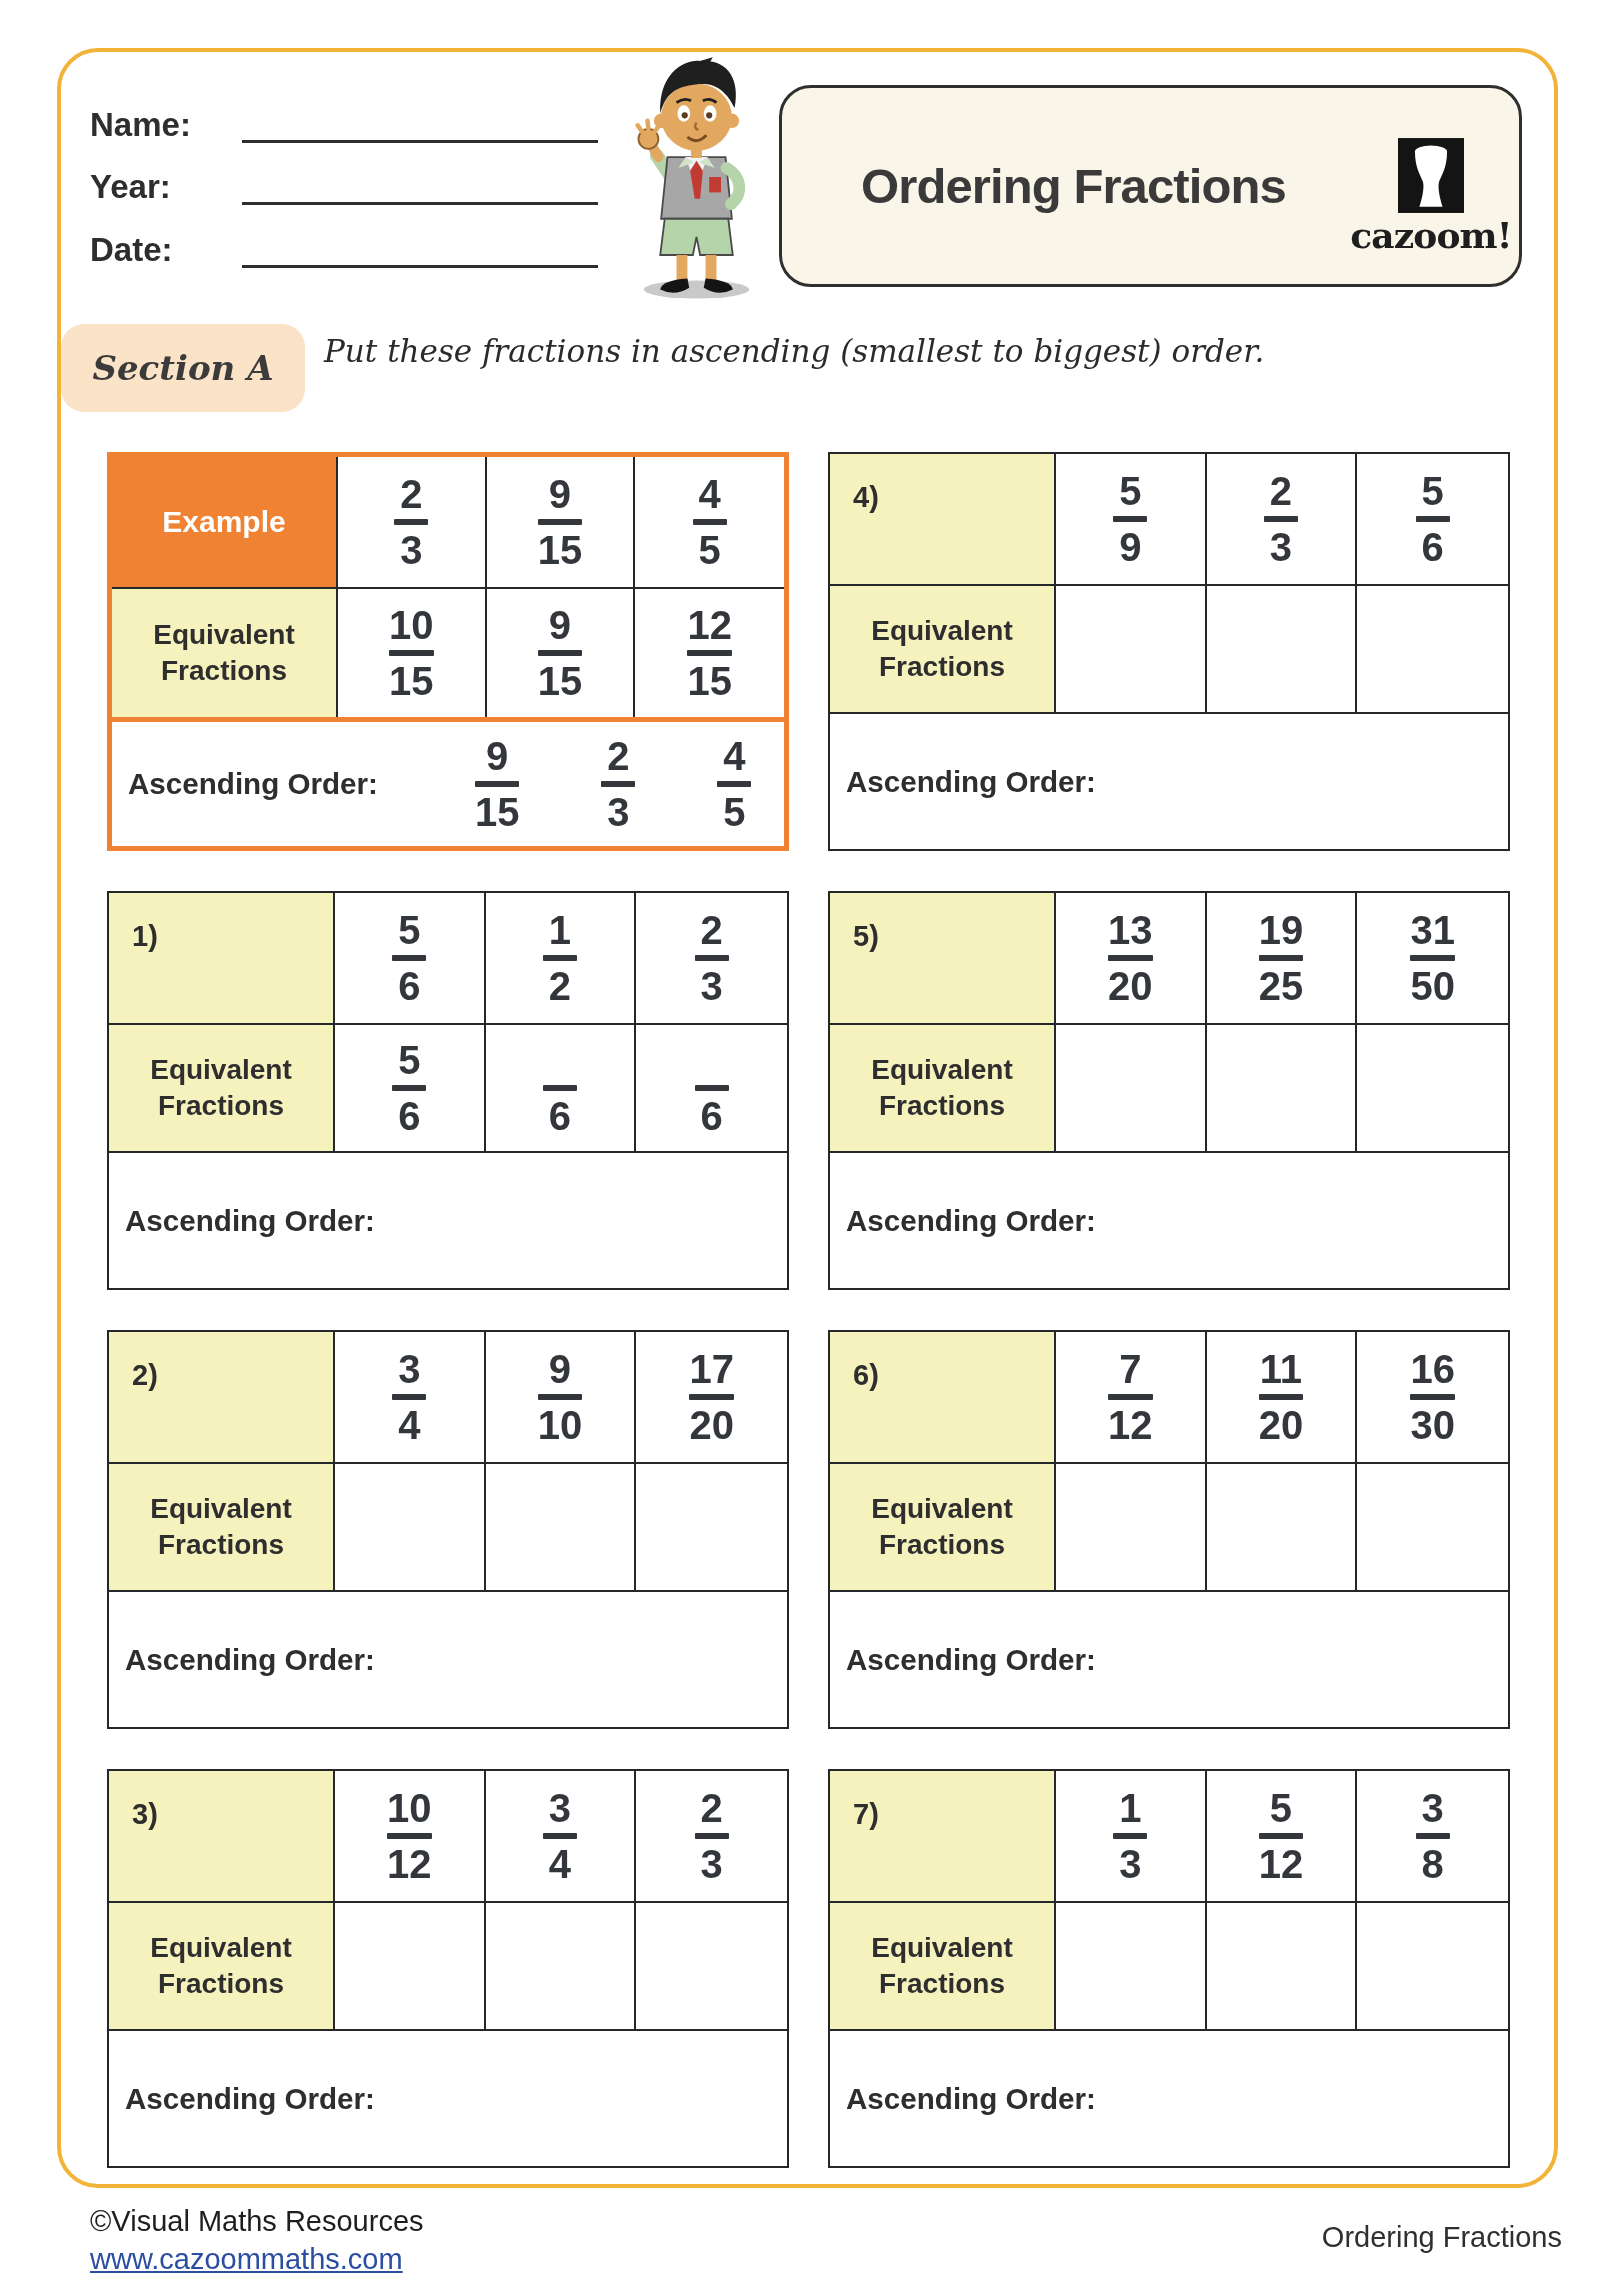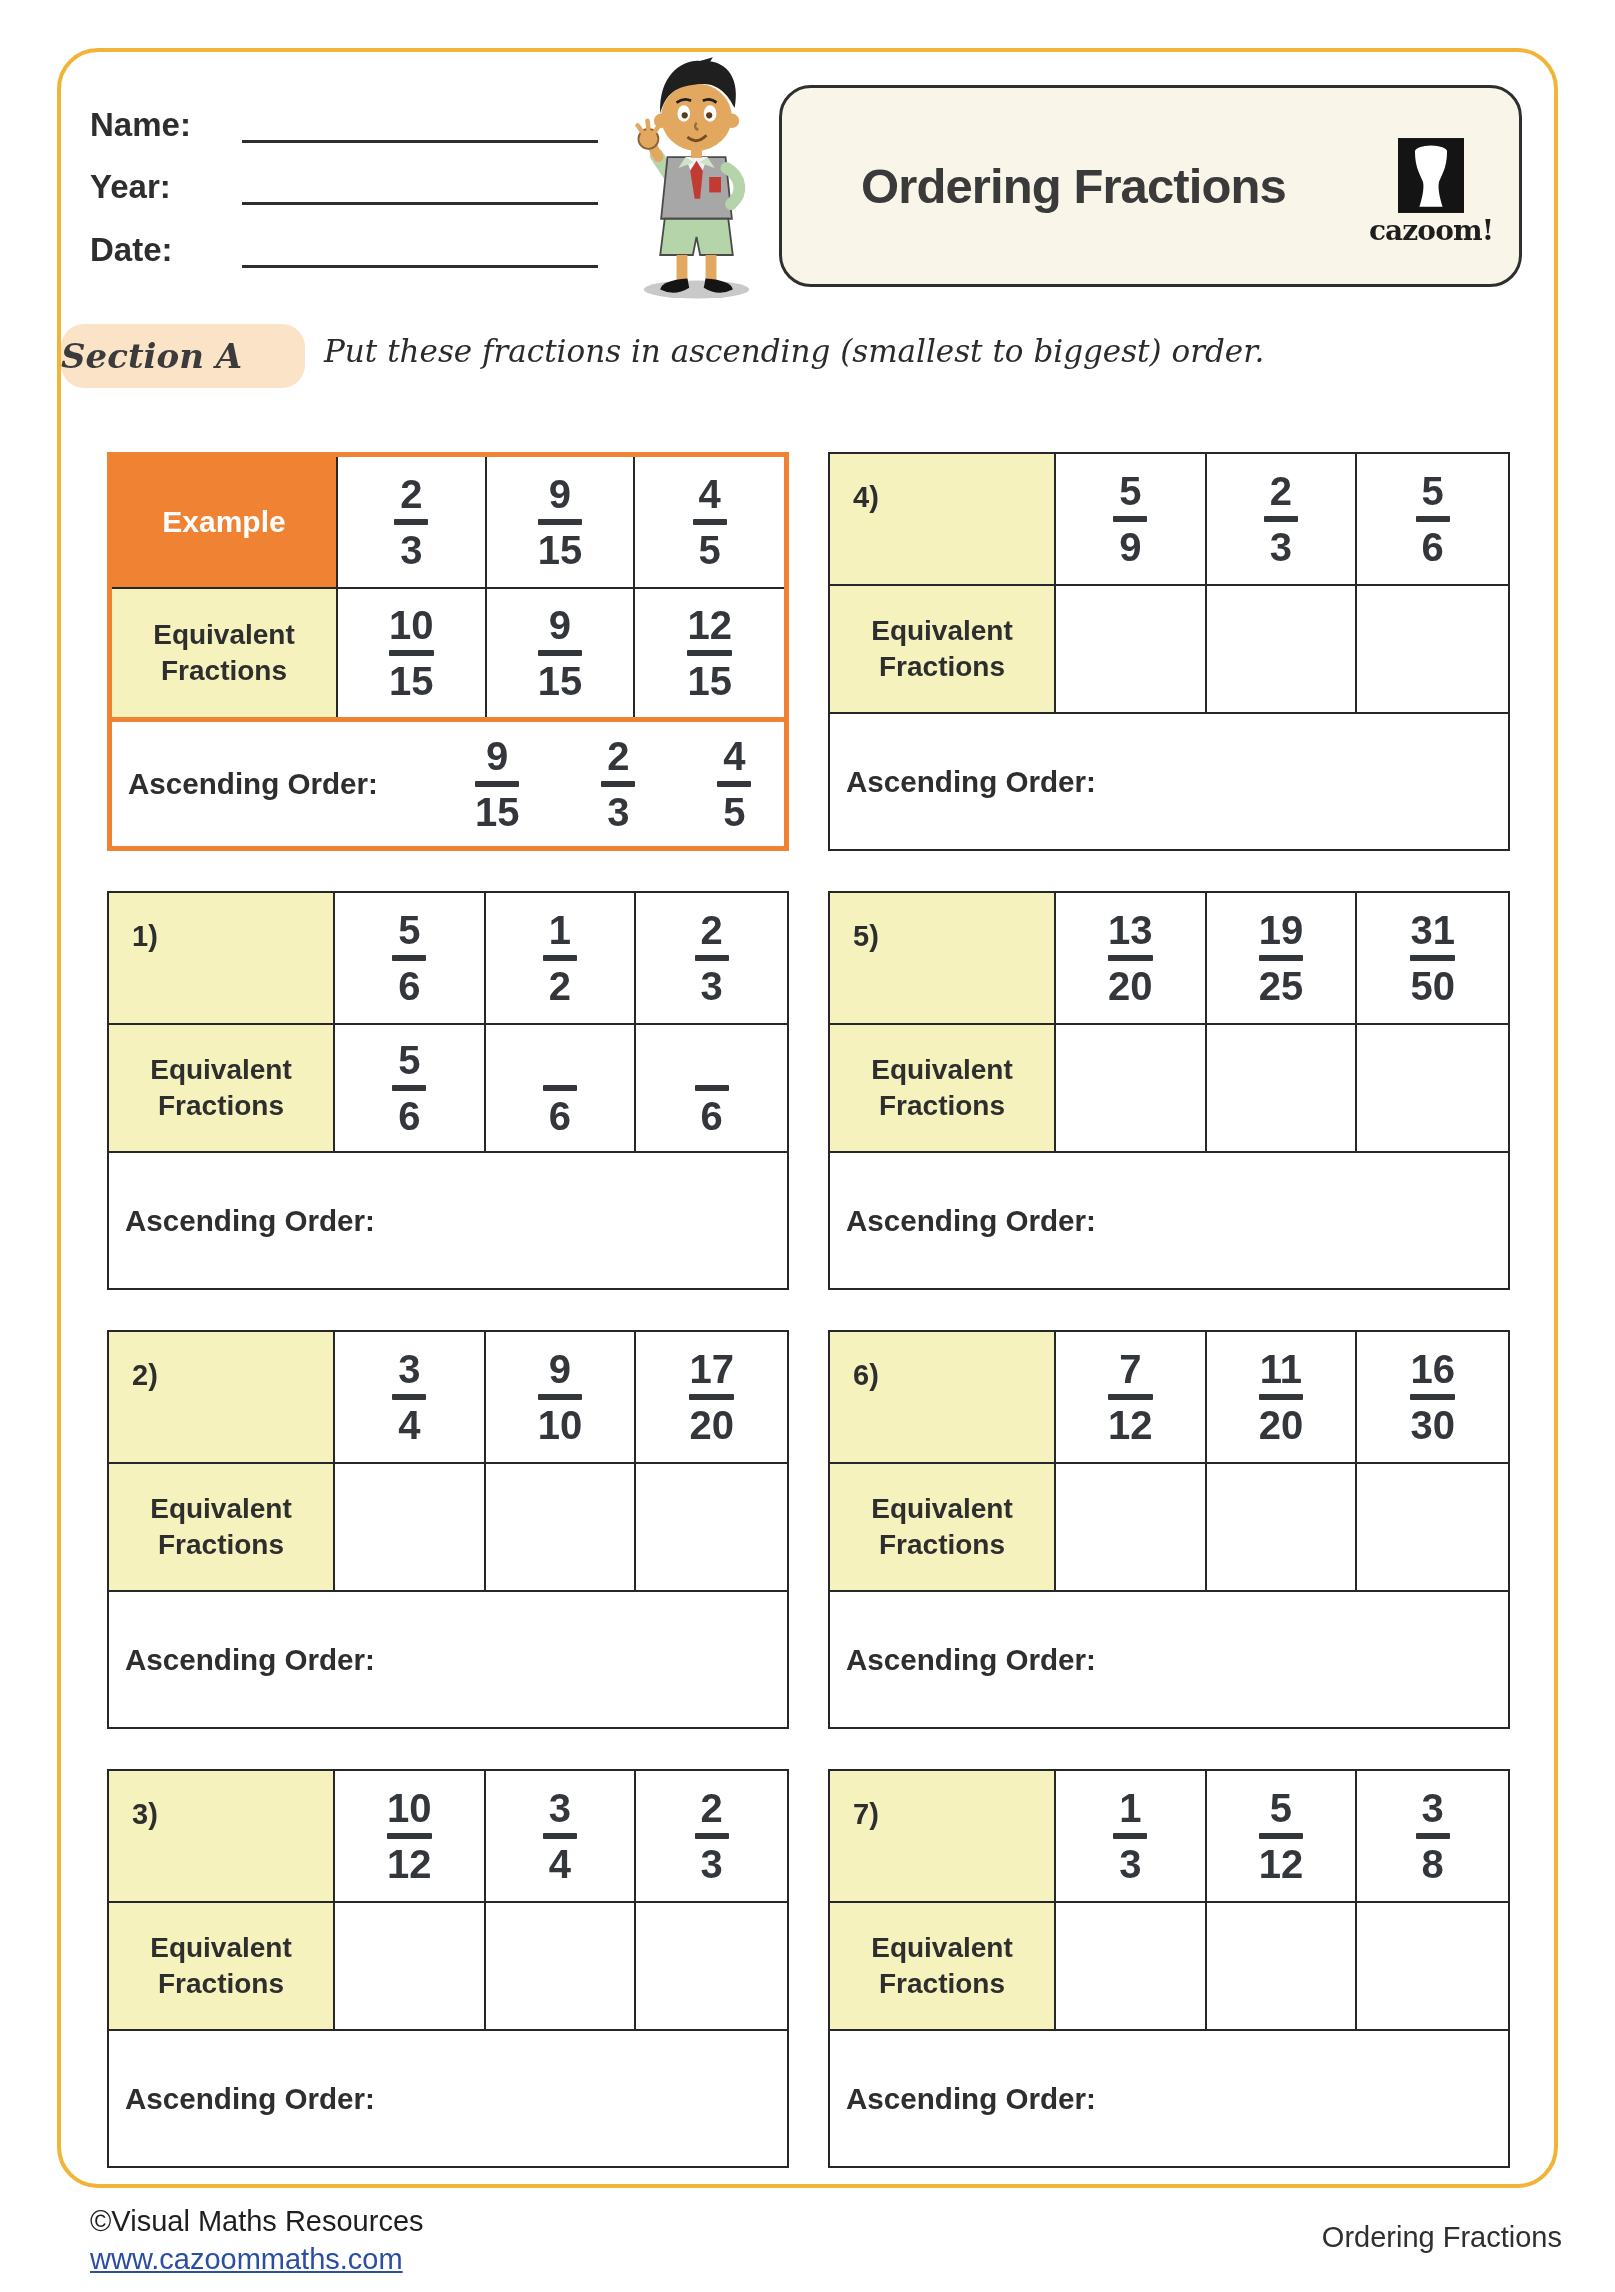--- a/index.html
+++ b/index.html
@@ -23,27 +23,27 @@
 
   
   .title-box {
     position:absolute; left:779px; top:85px; width:743px; height:202px;
     background:#F9F5E8; border:3.6px solid #2f2f2f; border-radius:32px;
     display:flex; align-items:center;
   }
   .title-text { padding-left:79px; font-size:49px; font-weight:bold; color:#3a3a3a; letter-spacing:-0.9px; }
   .logo { position:absolute; right:30px; top:50px; width:116px; display:flex; flex-direction:column; align-items:center; }
   .logo-mark { width:66px; height:75px; display:block; }
-  .logo-word { font-family:"DejaVu Serif", serif; font-weight:bold; font-size:28px; color:#1e1e1e; margin-top:0.9px; letter-spacing:-0.9px; }
+  .logo-word { font-family:"DejaVu Serif", serif; font-weight:bold; font-size:36px; color:#1e1e1e; margin-top:0.9px; letter-spacing:-0.9px; }
 
   
   .section-pill {
-    position:absolute; left:61px; top:324px; width:244px; height:64px;
+    position:absolute; left:61px; top:324px; width:244px; height:88px;
     background:#FBE3C8; border-radius:23px;
-    display:flex; align-items:center; 
+    display:flex; align-items:center; justify-content:center;
   }
   .section-pill span { font-family:"DejaVu Serif", serif; font-style:italic; font-weight:bold; font-size:34px; color:#3b3b3b; }
   .instructions {
     position:absolute; left:324px; top:330px; width:1191px;
     font-family:"DejaVu Serif", serif; font-style:italic; font-size:31px; color:#2b2b2b; line-height:1.38;
   }
 
   
   .qtable {
     position:absolute; width:682px; height:399px;

